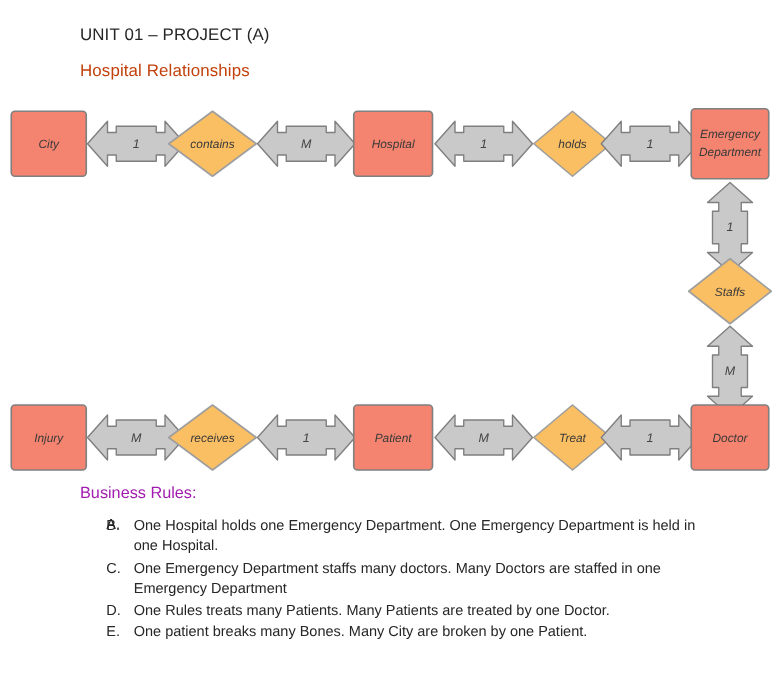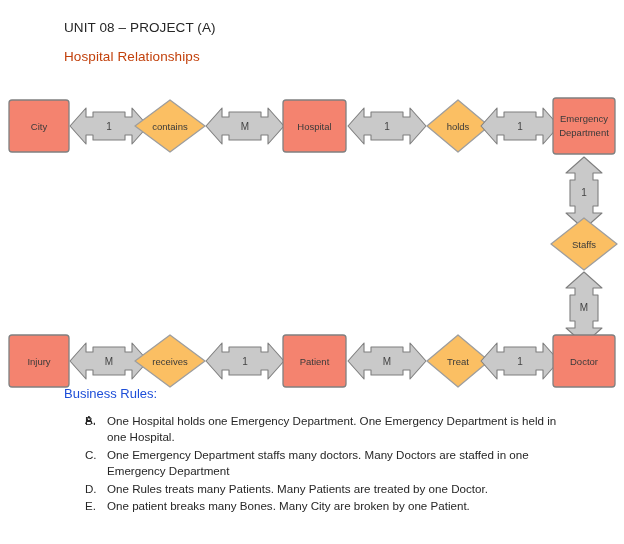--- a/index.html
+++ b/index.html
@@ -35,23 +35,24 @@
     font-size: 13.5px;
     letter-spacing: 0.1px;
     color: #c2410c;
     white-space: nowrap;
   }
 
   
   .diagram {
     position: absolute;
     left: 0;
-    top: 11px;
+    top: 0;
     width: 517px;
     height: 400px;
+    font-style: italic;
   }
   .diagram svg {
     display: block;
   }
 
   .ent-label, .rel-label, .card-label {
     font-family: "Liberation Sans", sans-serif;
     fill: #3a3a3a;
     text-anchor: middle;
     dominant-baseline: middle;
@@ -65,21 +66,21 @@
     position: absolute;
     left: 0;
     top: 386px;
     width: 624px;
   }
   .rules-title {
     position: absolute;
     left: 64px;
     top: 0;
     font-size: 13px;
-    color: #1d4ed8;
+    color: #a21caf;
   }
   .rules-list {
     position: absolute;
     left: 85px;
     top: 26px;
     width: 480px;
     margin: 0;
     padding: 0;
     list-style: none;
   }
@@ -95,21 +96,21 @@
     position: absolute;
     left: 0;
     top: 0;
     font-size: 11.6px;
     color: #262626;
   }
 </style>
 </head>
 <body>
 
-<div class="doc-title">UNIT 08 – PROJECT (A)</div>
+<div class="doc-title">UNIT 01 – PROJECT (A)</div>
 <div class="doc-subtitle">Hospital Relationships</div>
 
 <div class="diagram">
   <svg width="624" height="400" viewBox="0 0 624 400" xmlns="http://www.w3.org/2000/svg">
     <defs>
 
       <g id="harrow">
         <path d="M 0 23 L 16 5 L 16 14 L 23 14 L 23 9 L 55 9 L 55 14 L 62 14 L 62 5 L 78 23
                  L 62 41 L 62 32 L 55 32 L 55 37 L 23 37 L 23 32 L 16 32 L 16 41 Z" fill="#C9C9C9" stroke="#7F7F7F" stroke-width="1.1" stroke-linejoin="round"></path>
       </g>

